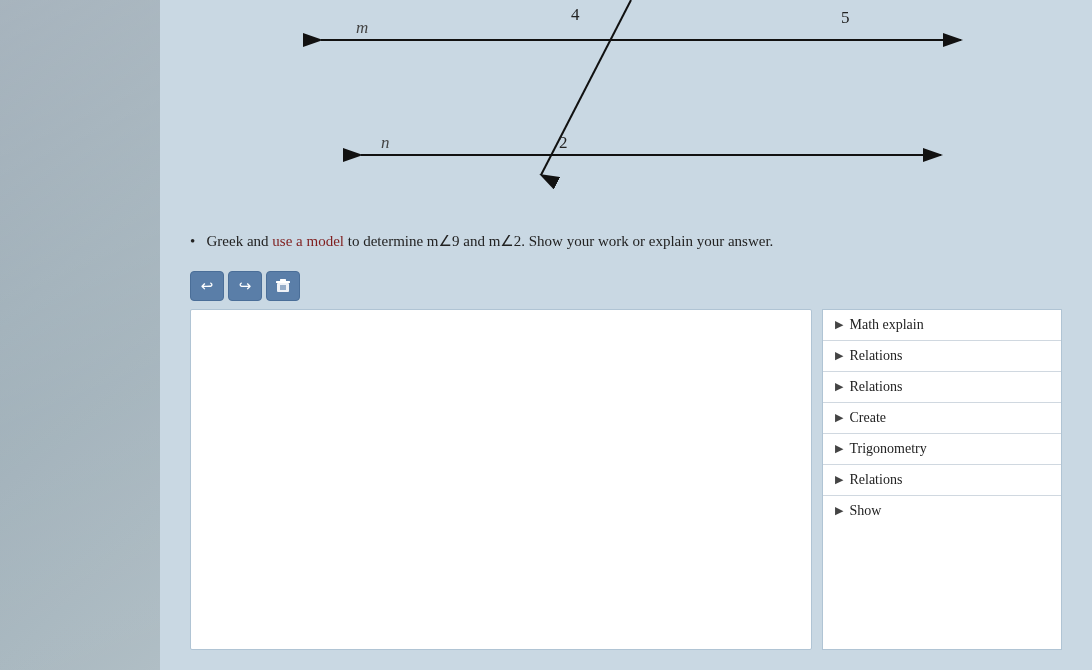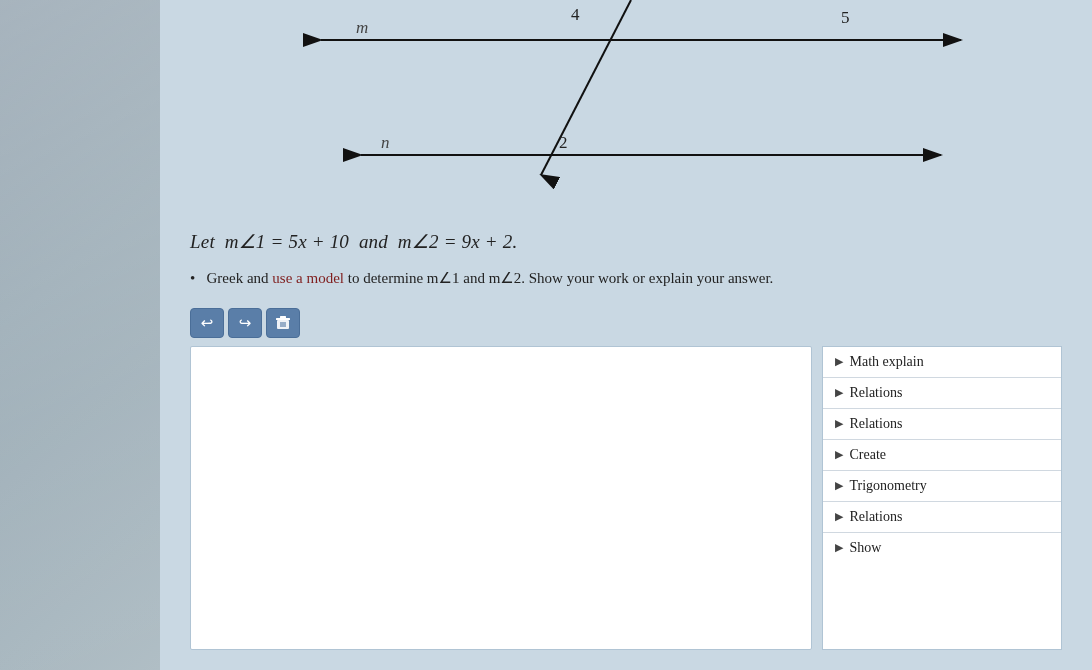--- a/index.html
+++ b/index.html
@@ -189,26 +189,23 @@
       <line x1="780" y1="155" x2="200" y2="155" stroke="#111" stroke-width="2" marker-end="url(#arrowLeft)"></line>
 
       <line x1="200" y1="155" x2="780" y2="155" stroke="#111" stroke-width="2" marker-end="url(#arrowRight)"></line>
 
       <text x="220" y="148" font-style="italic" font-size="17" fill="#444" font-family="Georgia, serif">n</text>
 
     </svg>
   </div>
 
   <div class="text-area">
-    <div class="equation-text">
-      <span>Let &nbsp;m∠1 = 5<em>x</em> + 10 &nbsp;and &nbsp;m∠2 = 9<em>x</em> + 2.</span>
-    </div>
     <div class="instruction-text">
       <span>• &nbsp;</span>
-      <span>Greek and </span><span class="highlight">use a model</span><span> to determine m∠1 and m∠2. Show your work or explain your answer.</span>
+      <span>Greek and </span><span class="highlight">use a model</span><span> to determine m∠9 and m∠2. Show your work or explain your answer.</span>
     </div>
   </div>
 
   <div class="toolbar">
     <button class="toolbar-btn">↩</button>
     <button class="toolbar-btn">↪</button>
     <button class="toolbar-btn">
       <svg width="16" height="16" viewBox="0 0 16 16" fill="white" xmlns="http://www.w3.org/2000/svg">
         <rect x="2" y="5" width="12" height="9" rx="1" fill="white" opacity="0.9"></rect>
         <rect x="1" y="3" width="14" height="2" rx="0.5" fill="white"></rect>

